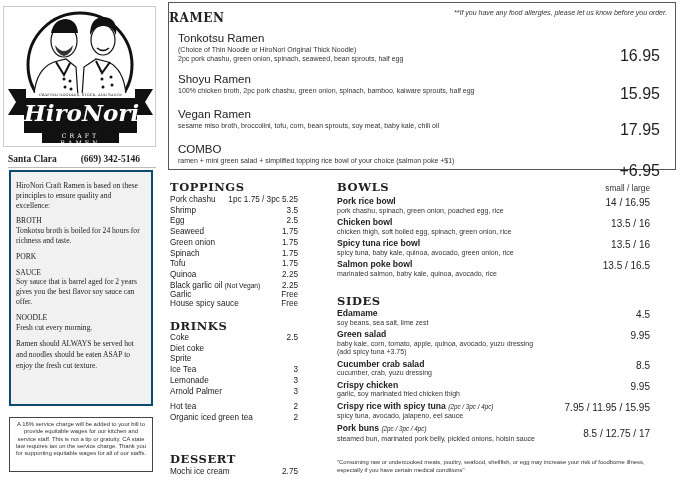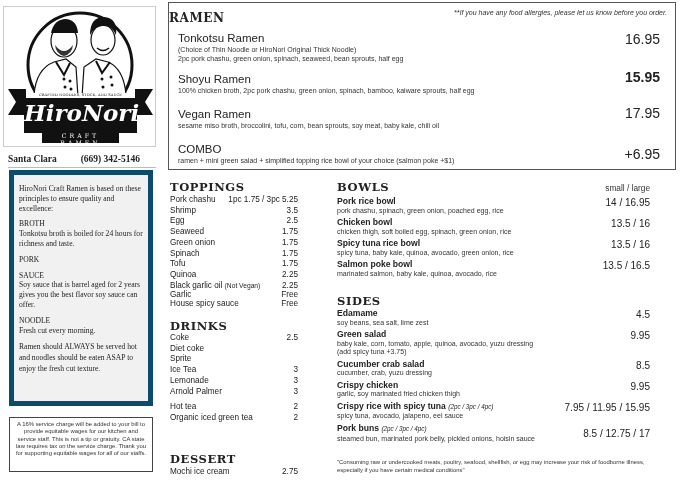--- a/index.html
+++ b/index.html
@@ -16,21 +16,21 @@
   .logo-svg { position: absolute; left: 0; top: 0; }
   .location {
     position: absolute; left: 8px; top: 154px; width: 132px; font-size: 9.5px;
     font-weight: bold; display: flex; justify-content: space-between;
     font-family: "Liberation Serif", serif; color: #222;
   }
   .loc-line { position: absolute; left: 8px; top: 167px; width: 148px; border-top: 1px solid #bbb; }
 
   .principles {
     position: absolute; left: 9px; top: 170px; width: 144px; height: 236px;
-    background: #f1f1f1; border: 5px solid #0c4a6e; padding: 9px 5px 6px 5px;
+    background: #f1f1f1; border: 2px solid #0c4a6e; padding: 9px 5px 6px 5px;
     font-family: "Liberation Serif", serif; font-size: 7.6px; line-height: 9.8px; color: #222;
   }
   .principles p { margin-bottom: 6px; }
   .principles .h { display: block; }
   .principles .closing { line-height: 11px; }
 
   .service-box {
     position: absolute; left: 9px; top: 417px; width: 144px; height: 55px;
     border: 1.5px solid #444; padding: 3px 4px; font-size: 5.9px; line-height: 7.3px;
     text-align: center; color: #333;
@@ -40,21 +40,21 @@
   .ramen-box {
     position: absolute; left: 168px; top: 2px; width: 508px; height: 168px;
     border: 1.5px solid #555; padding: 8px 9px 0 0;
   }
   .section-title { font-family: "DejaVu Serif", "Liberation Serif", serif; font-weight: bold; letter-spacing: 0.6px; color: #222; }
   .ramen-box .section-title { font-size: 12px; }
   .allergy { position: absolute; right: 8px; top: 6px; font-size: 7px; font-style: italic; color: #333; }
   .ramen-item { position: absolute; left: 9px; right: 9px; }
   .ramen-name { font-size: 11.5px; color: #222; line-height: 13px; }
   .ramen-desc { font-size: 7px; color: #333; line-height: 9px; }
-  .ramen-price { position: absolute; right: 6px; font-size: 14px; color: #222; }
+  .ramen-price { position: absolute; right: 6px; font-size: 16px; color: #222; margin-top: 16px; }
 
   
   .mid-col { position: absolute; left: 170px; width: 128px; }
   .mid-col .section-title { font-size: 11.5px; margin-bottom: 1px; }
   .row { display: flex; justify-content: space-between; font-size: 8.2px; line-height: 10.7px; color: #222; }
   .row .small { font-size: 6.7px; }
   .gap { height: 5px; }
 
   
   .right-col { position: absolute; left: 337px; width: 313px; }
@@ -141,21 +141,21 @@
 
   <div class="ramen-item" style="top:29px;">
     <div class="ramen-name">Tonkotsu Ramen</div>
     <div class="ramen-desc">(Choice of Thin Noodle or HiroNori Original Thick Noodle)</div>
     <div class="ramen-desc">2pc pork chashu, green onion, spinach, seaweed, bean sprouts, half egg</div>
     <div class="ramen-price" style="top:-1px;">16.95</div>
   </div>
   <div class="ramen-item" style="top:70px;">
     <div class="ramen-name">Shoyu Ramen</div>
     <div class="ramen-desc">100% chicken broth, 2pc pork chashu, green onion, spinach, bamboo, kaiware sprouts, half egg</div>
-    <div class="ramen-price" style="top:-4px;font-weight:bold;">15.95</div>
+    <div class="ramen-price" style="top:-4px;">15.95</div>
   </div>
   <div class="ramen-item" style="top:105px;">
     <div class="ramen-name">Vegan Ramen</div>
     <div class="ramen-desc">sesame miso broth, broccolini, tofu, corn, bean sprouts, soy meat, baby kale, chili oil</div>
     <div class="ramen-price" style="top:-3px;">17.95</div>
   </div>
   <div class="ramen-item" style="top:140px;">
     <div class="ramen-name">COMBO</div>
     <div class="ramen-desc">ramen + mini green salad + simplified topping rice bowl of your choice (salmon poke +$1)</div>
     <div class="ramen-price" style="top:3px;">+6.95</div>

